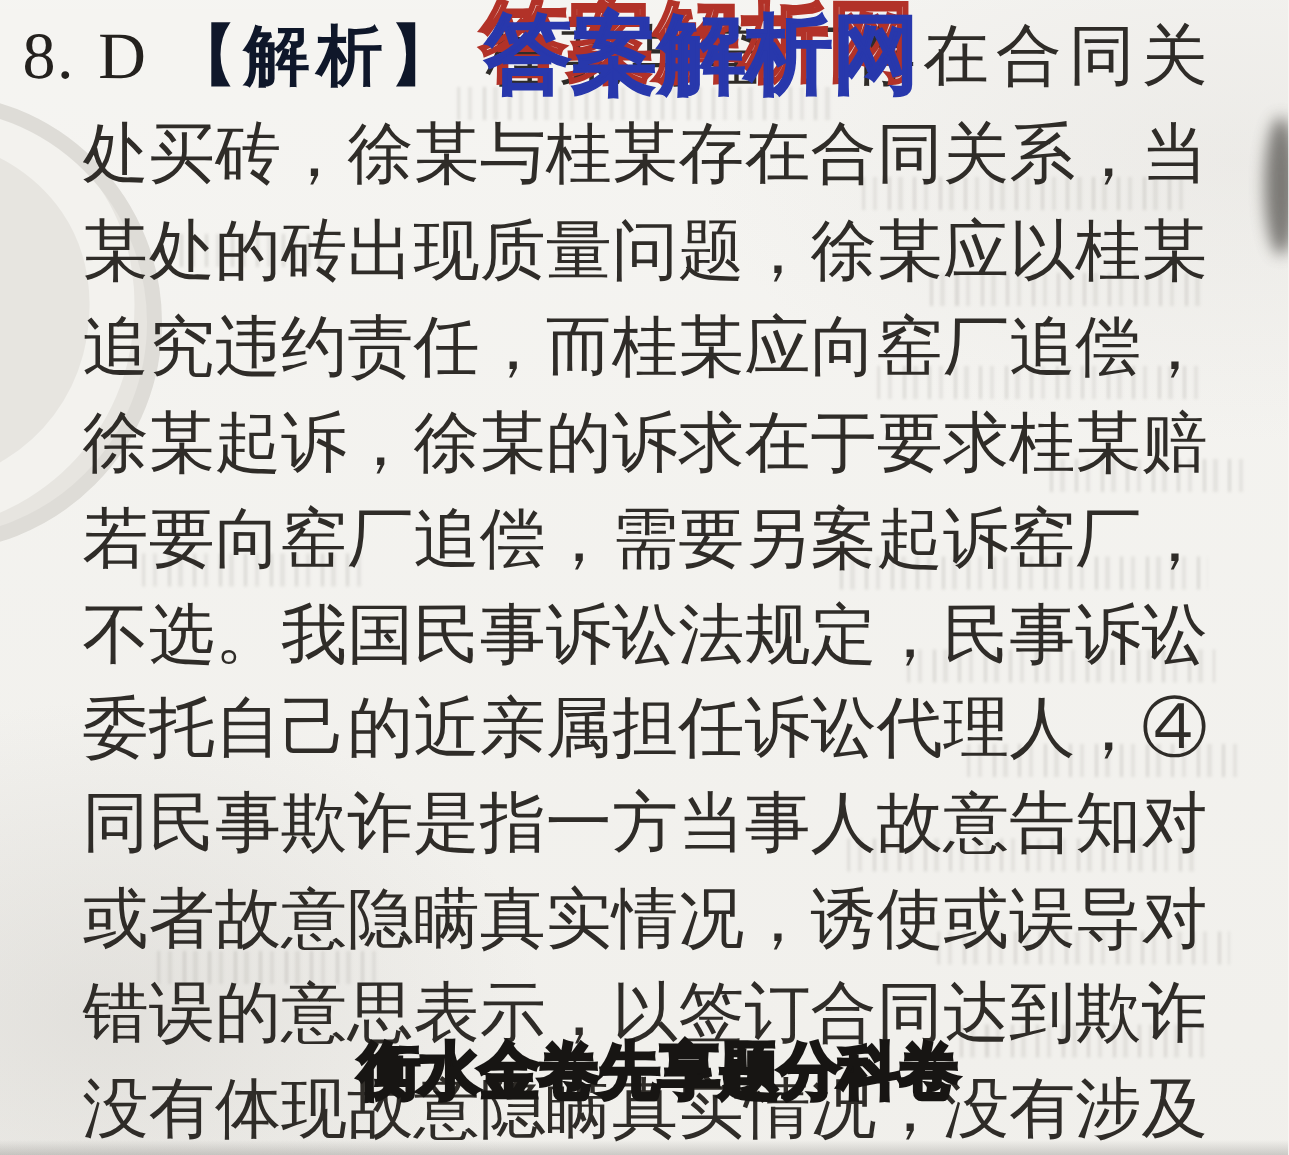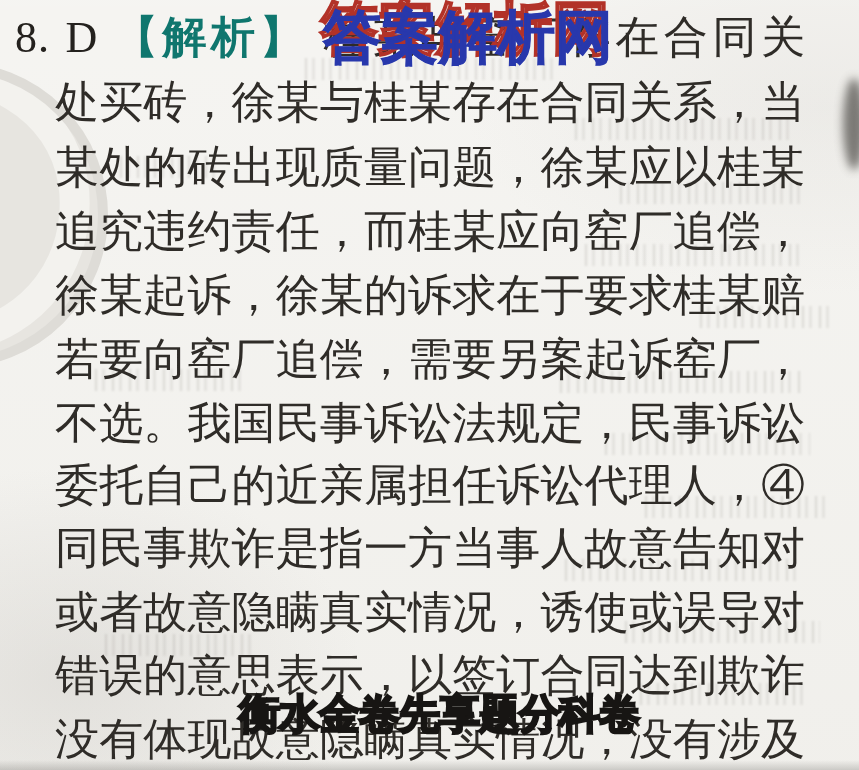--- a/index.html
+++ b/index.html
@@ -46,21 +46,21 @@
     position:absolute;left:55px;width:750px;height:60px;
     font-size:44px;line-height:56px;color:#2f2c28;
     text-align:justify;text-align-last:justify;
     -moz-text-align-last:justify;text-justify:inter-character;
     overflow:hidden;white-space:normal;
     z-index:2;
   }
   .line.first{left:15px;width:790px;}
   .qnum,.ans{letter-spacing:1px;color:#24211e;}
   .ans{font-weight:400;}
-  .label{font-weight:700;color:#0f766e;}
+  .label{font-weight:700;color:#0f172a;}
   
   .wm-top{
     position:absolute;left:323px;top:8px;z-index:4;
     font-family:"Liberation Sans","DejaVu Sans",sans-serif;
     font-size:58px;font-weight:700;line-height:1;
     pointer-events:none;
   }
   .wm-top .back{
     position:absolute;left:-3px;top:-9px;
     color:transparent;-webkit-text-stroke:2px #b23228;

